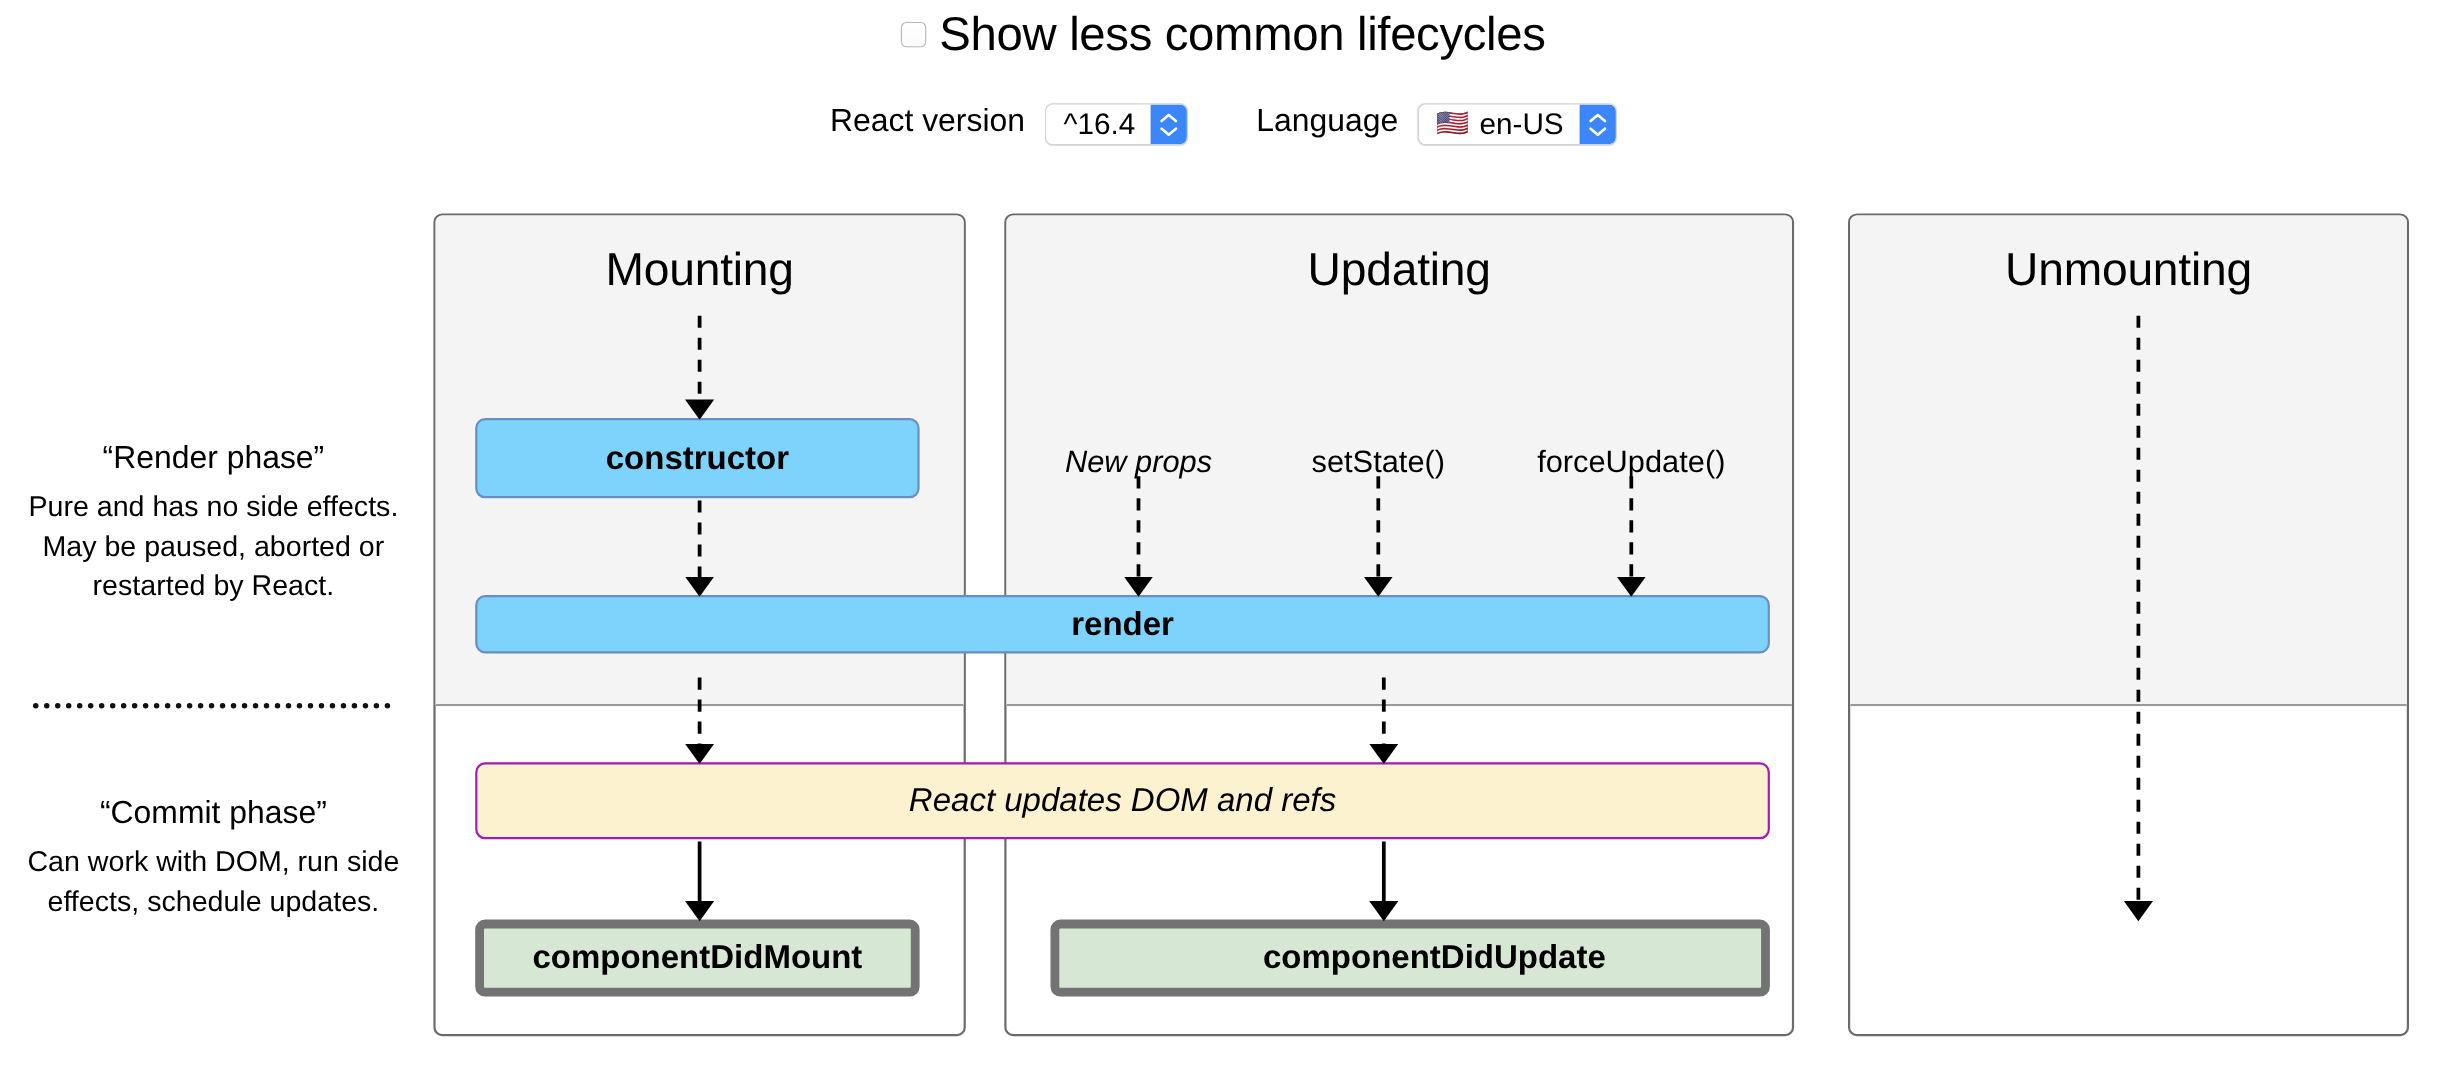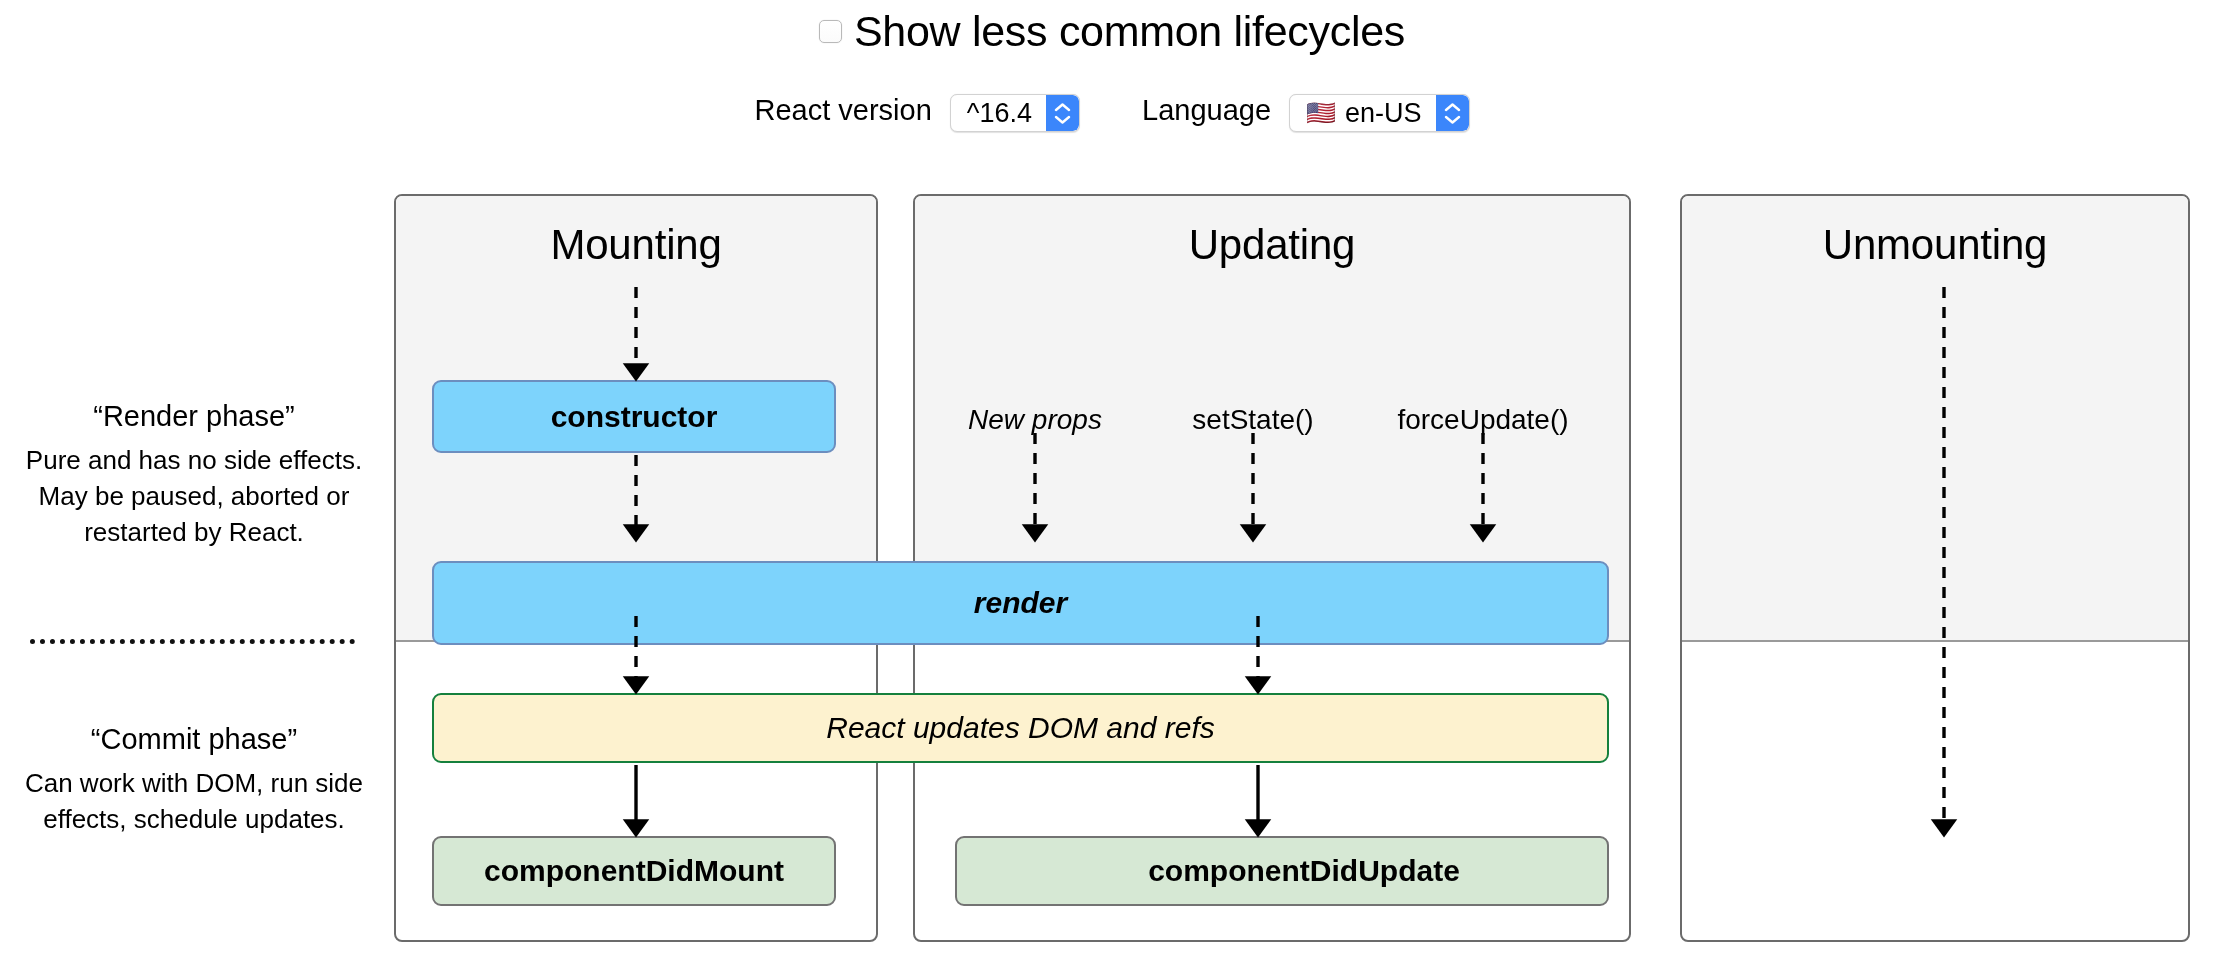--- a/index.html
+++ b/index.html
@@ -181,35 +181,35 @@
   }
   .node-blue {
     background: #7dd3fc;
     border: 2px solid #6c8ebf;
     font-weight: bold;
     font-size: 30px;
     color: #000;
   }
   .node-green {
     background: #d6e8d4;
-    border: 2px solid #737373;
+    border: 8px solid #737373;
     font-weight: bold;
     font-size: 30px;
     color: #000;
   }
   .node-yellow {
     background: #fdf2cf;
-    border: 2px solid #15803d;
+    border: 2px solid #a21caf;
     font-style: italic;
     font-size: 30px;
     color: #000;
   }
 
   #node-constructor         { left: 432px;  top: 380px; width: 404px; height: 73px; }
-  #node-render              { left: 432px;  top: 561px; width: 1177px; height: 84px; font-style: italic; }
+  #node-render              { left: 432px;  top: 541px; width: 1177px; height: 53px; }
   #node-dom-refs            { left: 432px;  top: 693px; width: 1177px; height: 70px; }
   #node-did-mount           { left: 432px;  top: 836px; width: 404px; height: 70px; }
   #node-did-update          { left: 955px;  top: 836px; width: 654px; height: 70px; padding-left: 44px; }
   #node-will-unmount        { left: 1723px; top: 836px; width: 448px; height: 70px; }
 
   
   .trigger {
     position: absolute;
     top: 404px;
     font-size: 28px;

